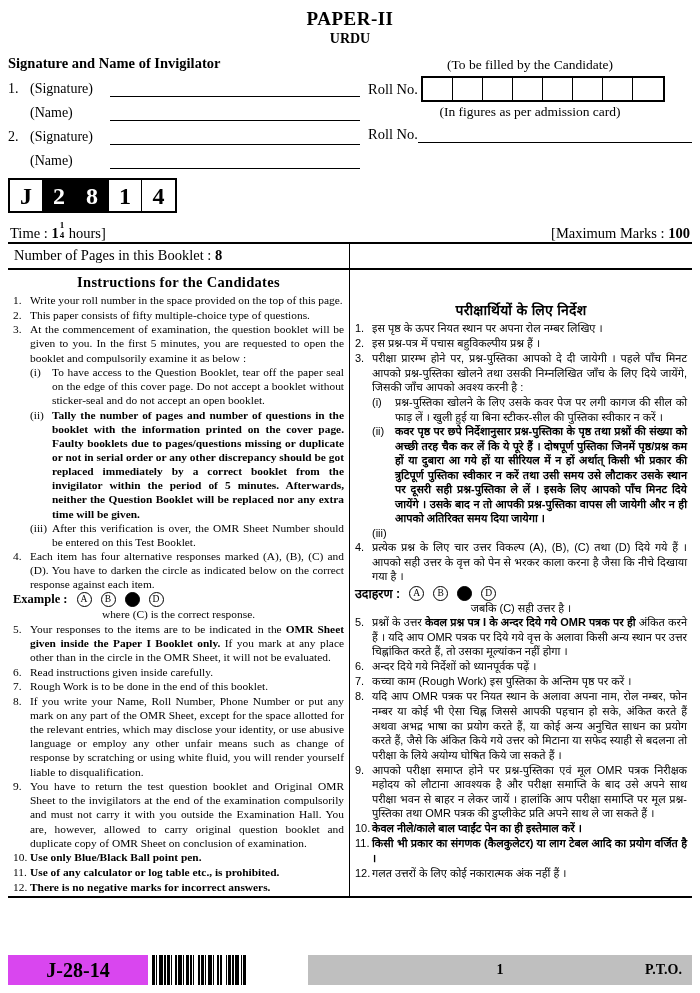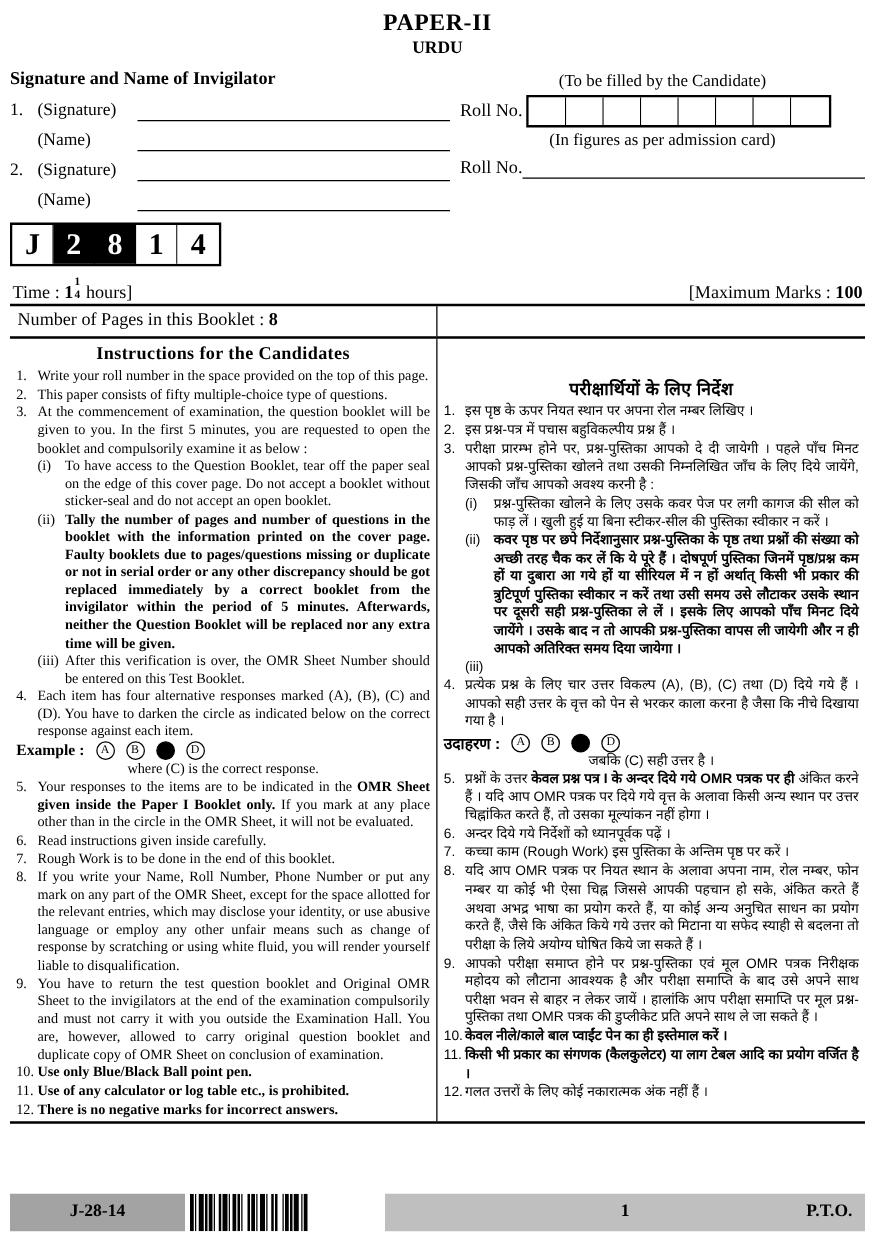--- a/index.html
+++ b/index.html
@@ -250,23 +250,23 @@
   .footer {
     position: absolute;
     left: 8px; right: 8px;
     bottom: 8px;
     height: 30px;
     display: flex;
     align-items: stretch;
   }
   .foot-code {
     width: 140px;
-    background: #a3a3a3;
+    background: #d946ef;
     display: flex; align-items: center; justify-content: center;
-    font-weight: bold; font-size: 14px;
+    font-weight: bold; font-size: 20px;
   }
   .barcode {
     width: 160px;
     background: #fff;
     display: flex;
     align-items: stretch;
     padding: 0 4px;
     overflow: hidden;
   }
   .barcode i {

